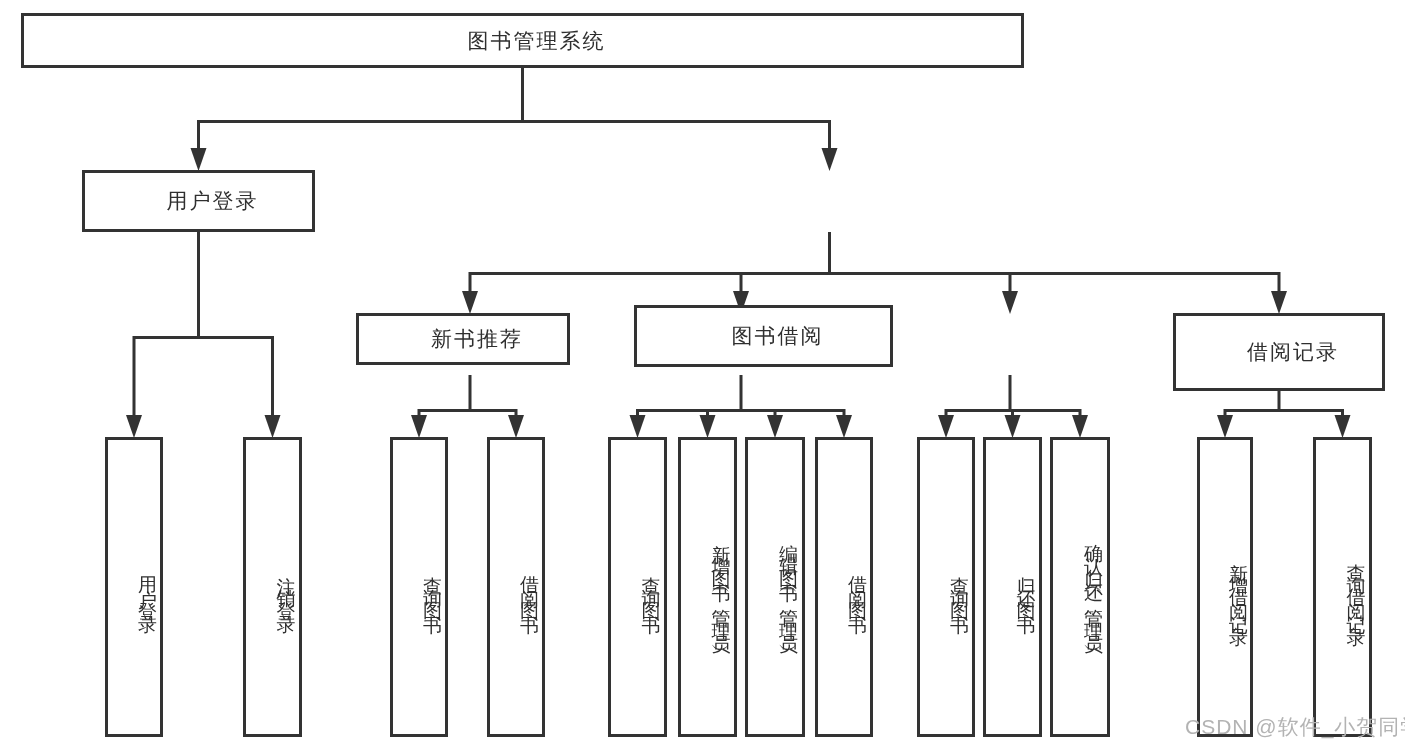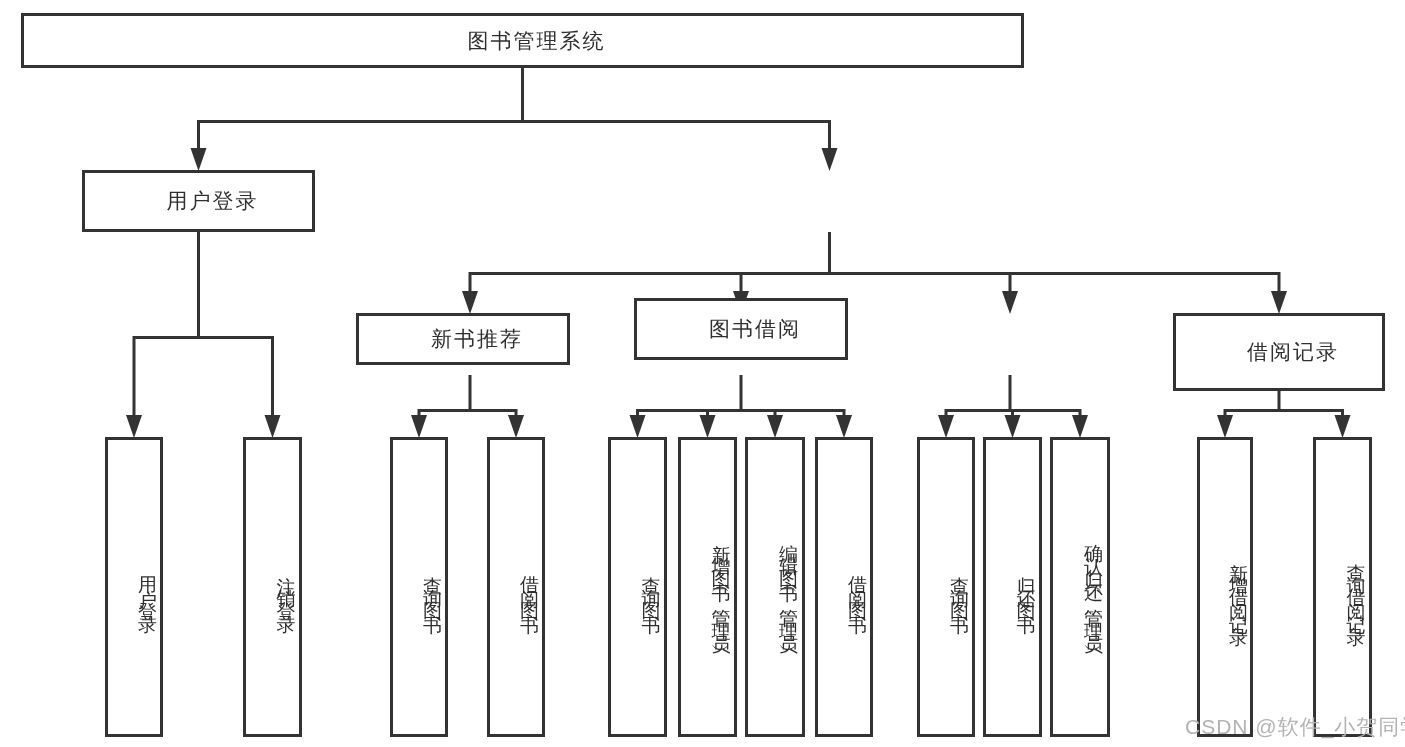--- a/index.html
+++ b/index.html
@@ -67,21 +67,21 @@
     <span>图书管理系统</span>
   </div>
 
   <div class="box" style="left:82px;top:170px;width:233px;height:62px">
     <span>用户登录</span>
   </div>
 
   <div class="box" style="left:356px;top:313px;width:214px;height:52px">
     <span>新书推荐</span>
   </div>
-  <div class="box" style="left:634px;top:298px;width:214px;height:62px">
+  <div class="box" style="left:634px;top:305px;width:259px;height:62px">
     <span>图书借阅</span>
   </div>
   <div class="box" style="left:1173px;top:313px;width:212px;height:78px">
     <span>借阅记录</span>
   </div>
 
   <div class="box" style="left:105px;top:437px;width:58px;height:300px">
     <span class="vtext">用户登录</span>
   </div>
   <div class="box" style="left:243px;top:437px;width:59px;height:300px">

